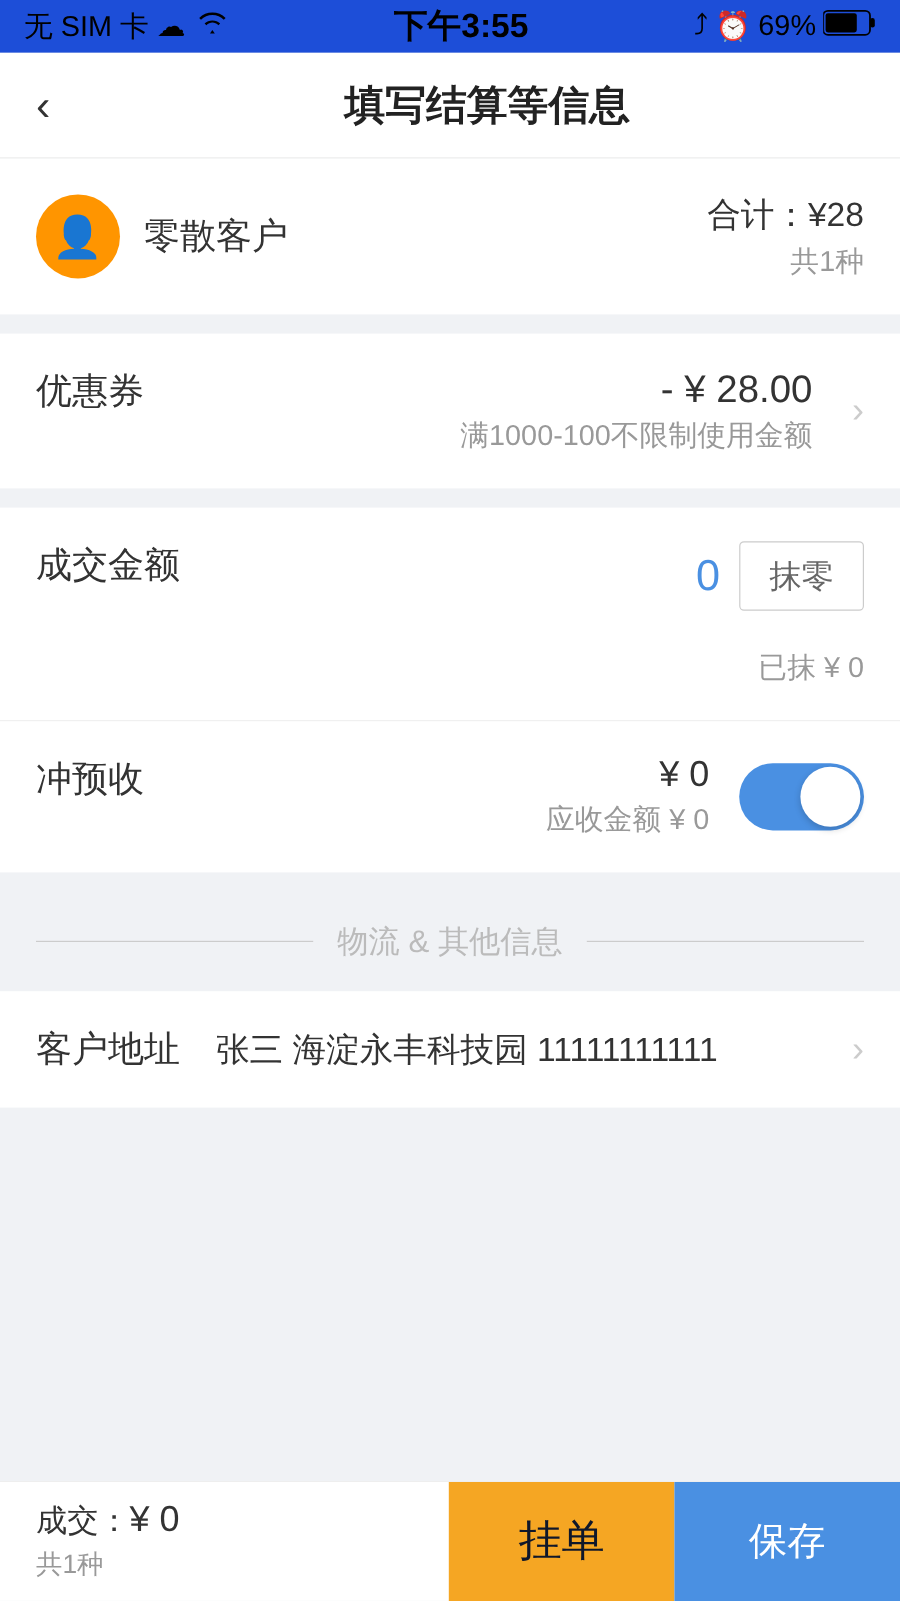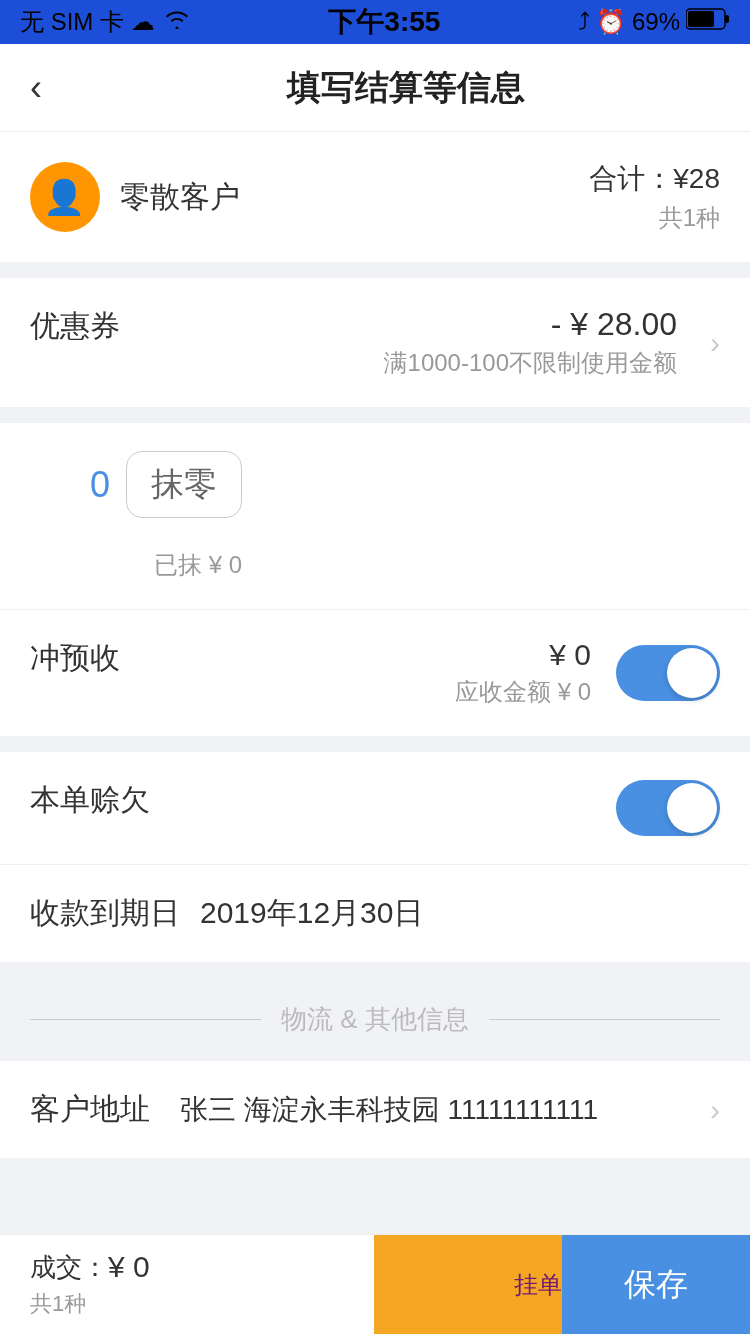--- a/index.html
+++ b/index.html
@@ -107,23 +107,23 @@
       font-size: 36px;
       color: #4a90e2;
       font-weight: 500;
       text-align: right;
       min-width: 60px;
       border: none;
       outline: none;
     }
     .round-zero-btn {
       border: 1px solid #ccc;
-      border-radius: 16px;
+      border-radius: 4px;
       padding: 10px 24px;
-      font-size: 33px;
+      font-size: 27px;
       color: #666;
       background: #fff;
       cursor: pointer;
     }
     .already-zeroed { font-size: 24px; color: #999; margin-top: 6px; text-align: right; }
 
     .prepay-right { text-align: right; }
     .prepay-amount { font-size: 30px; color: #333; }
     .prepay-receivable { font-size: 24px; color: #999; margin-top: 4px; }
 
@@ -191,22 +191,22 @@
     .bottom-summary {
       flex: 1;
       padding: 0 30px;
     }
     .bottom-deal { font-size: 26px; color: #333; display: flex; align-items: flex-start; }
     .bottom-deal-amount { font-size: 30px; color: #333; font-weight: 500; }
     .bottom-count { font-size: 22px; color: #999; margin-top: 4px; }
     .btn-hang {
       width: 188px; height: 100px;
       background: #f5a623;
-      color: #701a75; font-size: 24px;
-      display: flex; align-items: center; justify-content: flex-end;
+      color: #0f172a; font-size: 36px;
+      display: flex; align-items: center; justify-content: center;
       cursor: pointer;
     }
     .btn-save {
       width: 188px; height: 100px;
       background: #4a90e2;
       color: #fff; font-size: 32px;
       display: flex; align-items: center; justify-content: center;
       cursor: pointer;
     }
   </style>
@@ -268,20 +268,21 @@
           <div class="coupon-desc">满1000-100不限制使用金额</div>
         </div>
         <span class="chevron">›</span>
       </div>
     </div>
   </div>
 
   <div class="section">
 
     <div class="row">
+      <span class="row-label">成交金额</span>
       <div class="row-right" style="flex-direction: column; align-items: flex-end;">
         <div style="display:flex; align-items:center; gap:16px;">
           <input class="amount-input" type="text" value="0" style="font-size: 36px; color: rgb(74, 144, 226); border: none; outline: none; text-align: right; width: 80px;">
           <button class="round-zero-btn">抹零</button>
         </div>
         <div class="already-zeroed">已抹  ¥ 0</div>
       </div>
     </div>
 
     <div class="row">
@@ -291,35 +292,20 @@
           <div class="prepay-amount">¥ 0</div>
           <div class="prepay-receivable">应收金额 ¥ 0</div>
         </div>
         <div class="toggle">
           <div class="toggle-knob"></div>
         </div>
       </div>
     </div>
   </div>
 
-  <div class="section">
-    <div class="row">
-      <span class="row-label">本单赊欠</span>
-      <div class="row-right">
-        <div class="toggle">
-          <div class="toggle-knob"></div>
-        </div>
-      </div>
-    </div>
-
-    <div class="due-date-row">
-      <span class="due-date-label">收款到期日</span>
-      <span class="due-date-value">2019年12月30日</span>
-    </div>
-  </div>
 
   <div class="logistics-divider">
     <div class="logistics-line"></div>
     <span class="logistics-text">物流 &amp; 其他信息</span>
     <div class="logistics-line"></div>
   </div>
 
   <div class="address-row section">
     <span class="address-label">客户地址</span>
     <span class="address-value">张三 海淀永丰科技园 11111111111</span>

